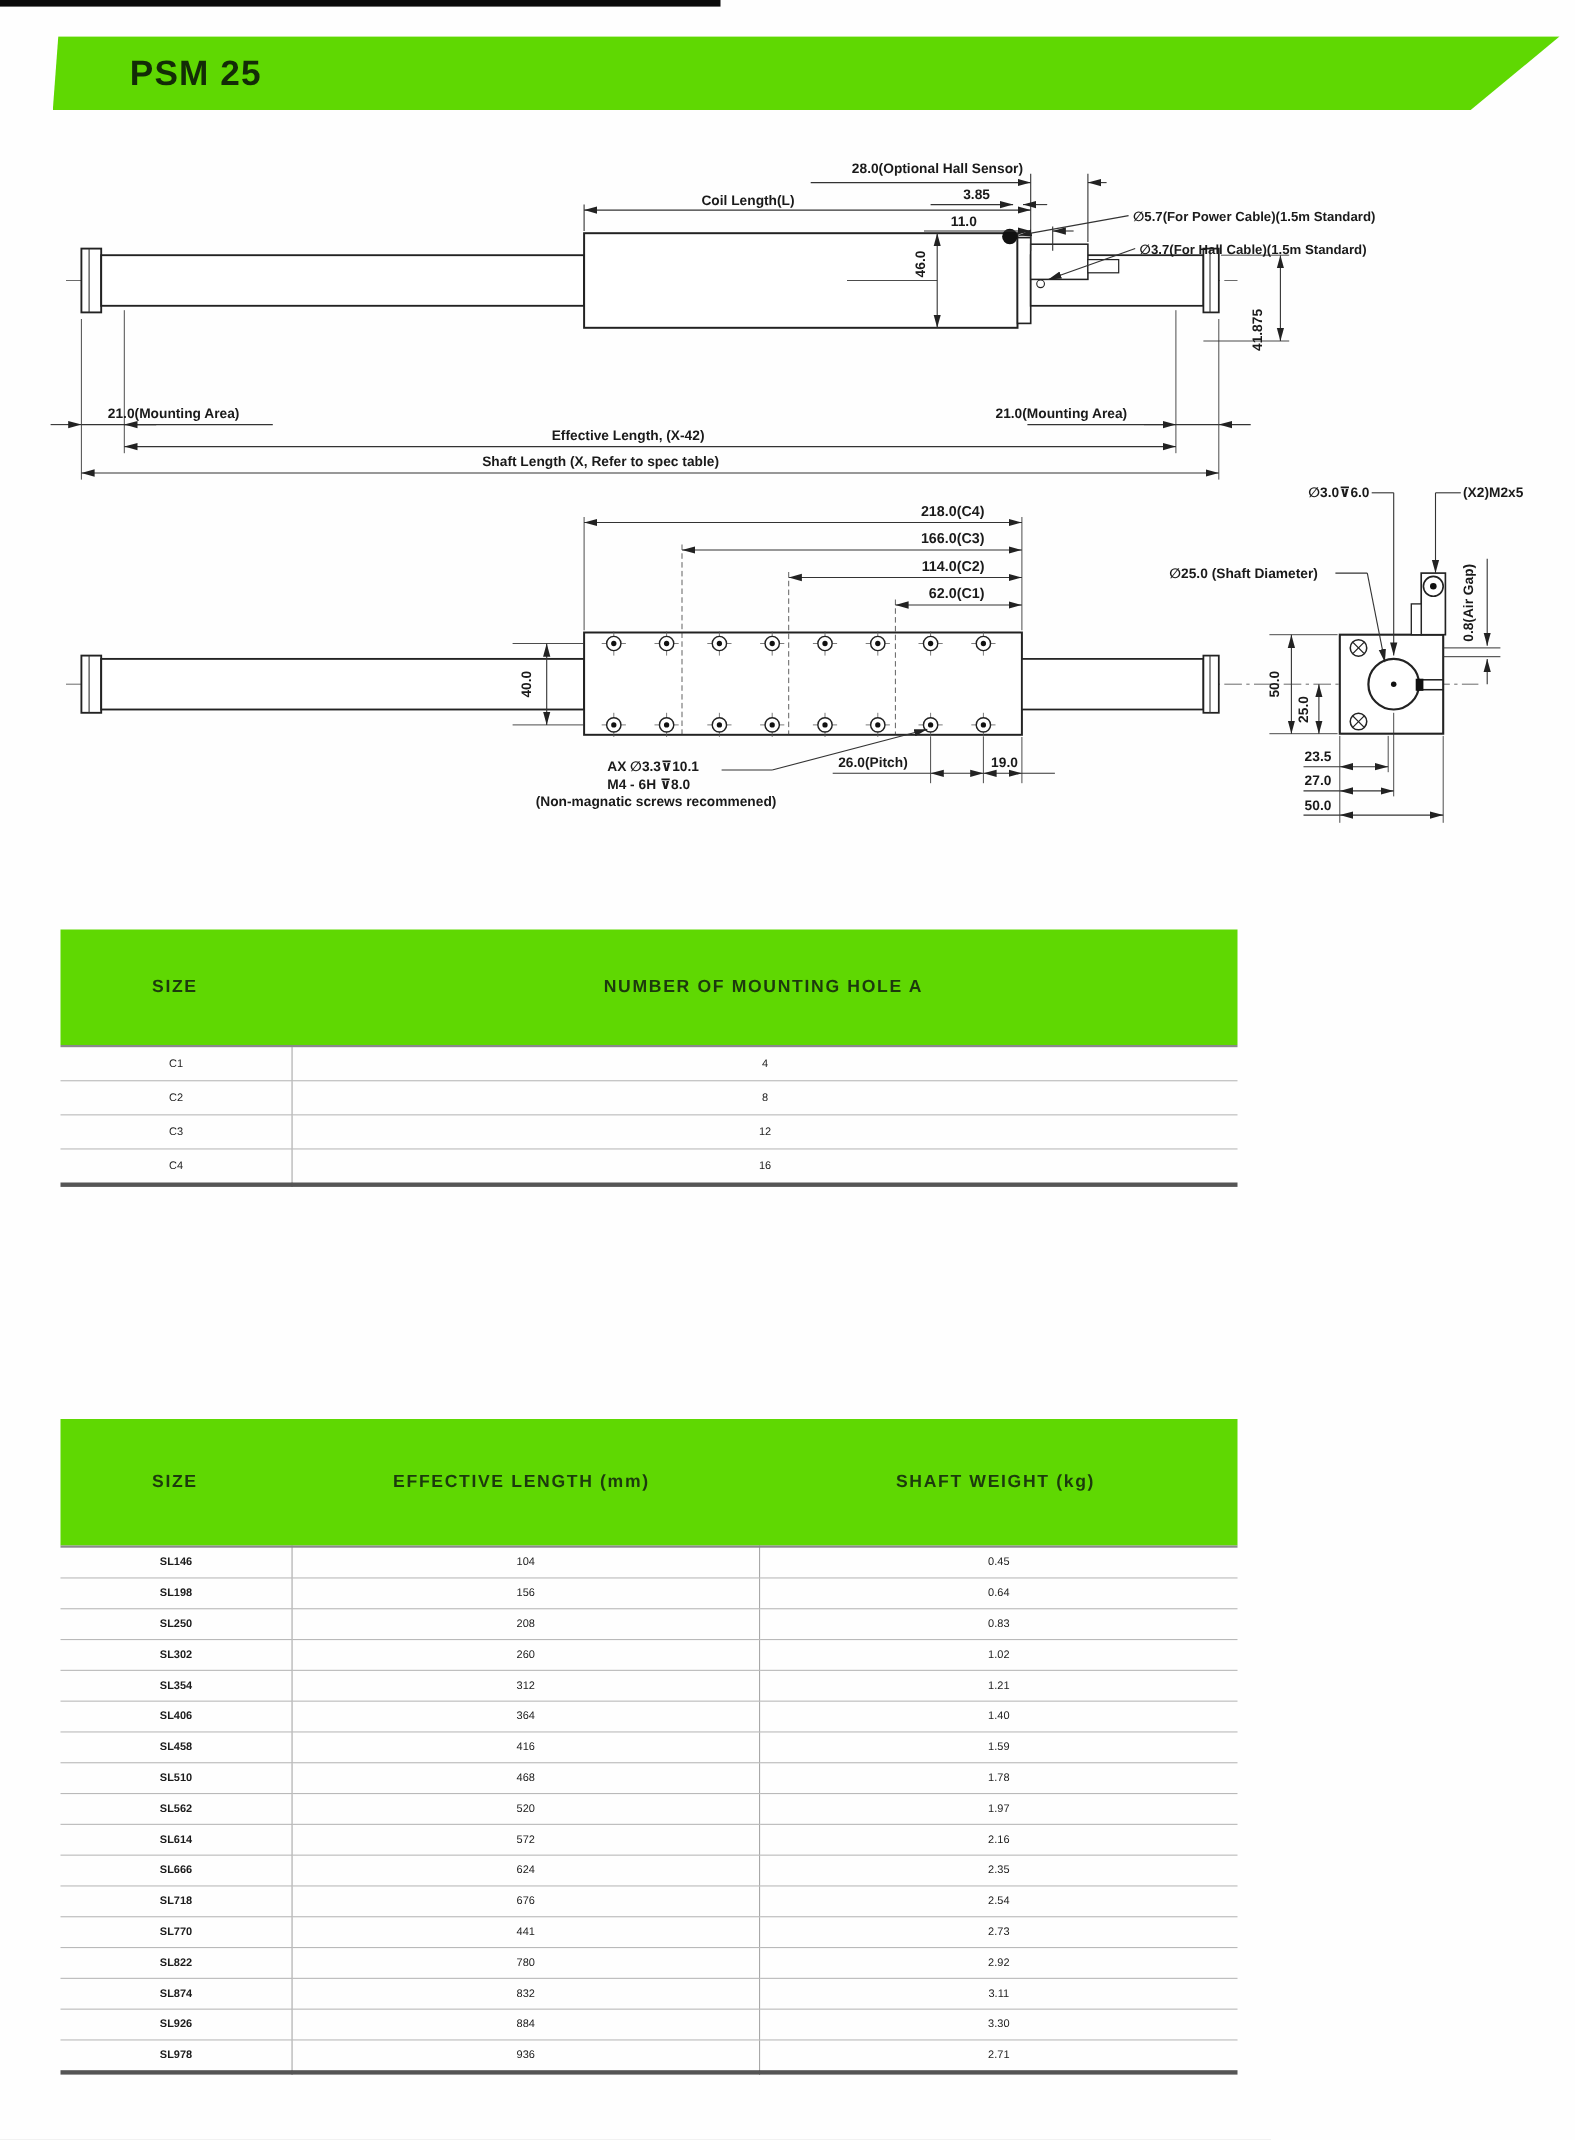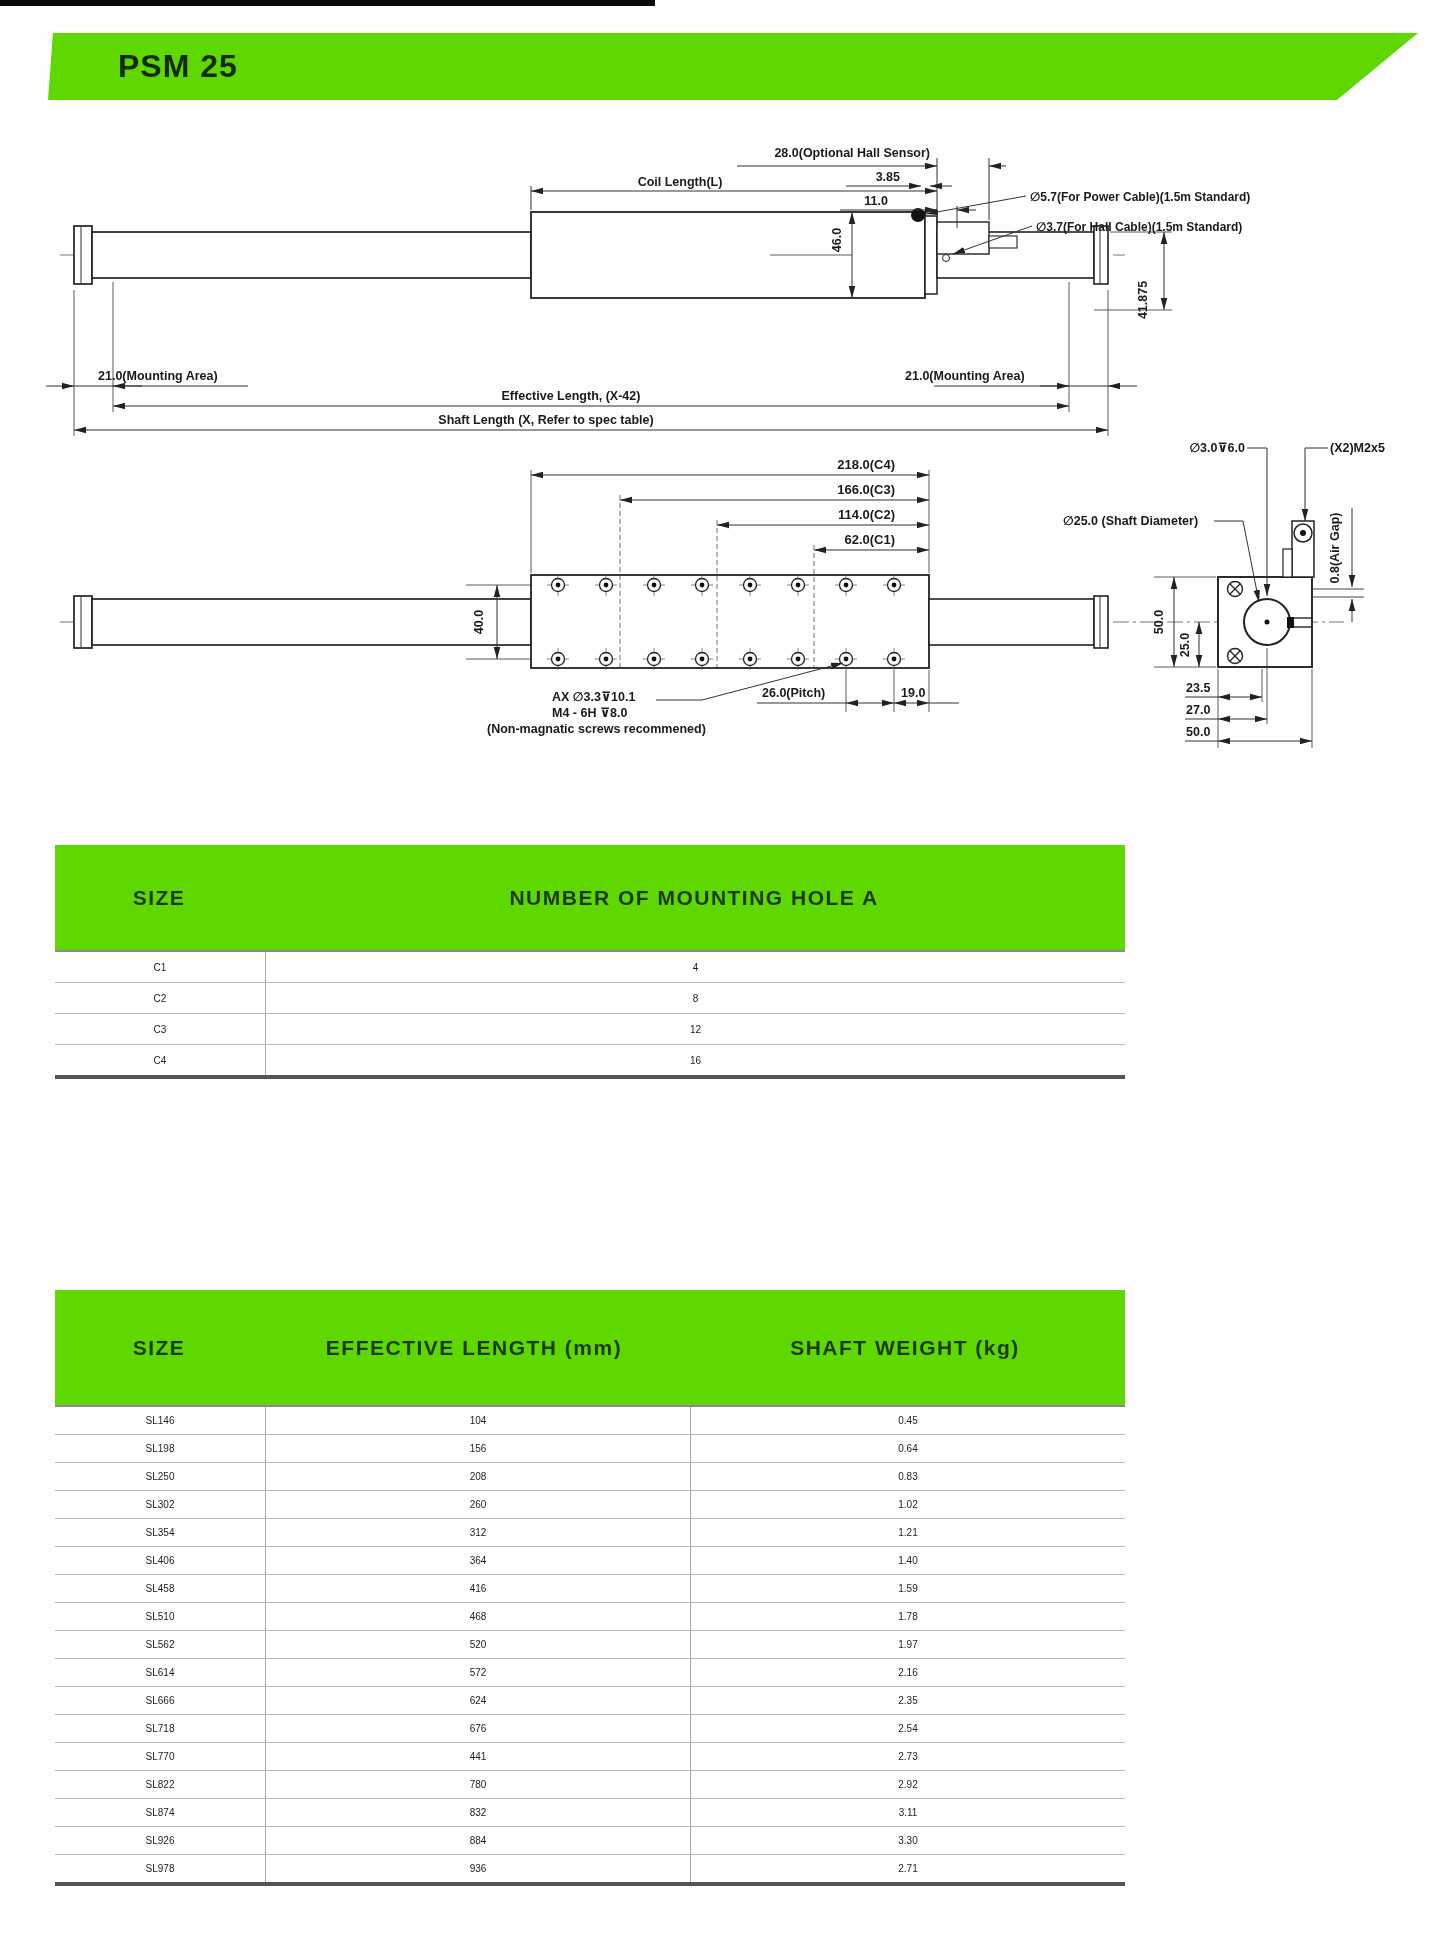--- a/index.html
+++ b/index.html
@@ -8,31 +8,31 @@
   .topbar{position:absolute;left:0;top:0;width:655px;height:6px;background:#0a0a0a;}
   .banner{position:absolute;left:48px;top:33px;width:1370px;height:67px;background:#5fd802;
           clip-path:polygon(5px 0,1370px 0,1289px 100%,0 100%);display:flex;align-items:center;}
   .banner .title{font-size:32px;font-weight:bold;color:#132c07;letter-spacing:1px;padding-left:70px;}
   svg.drawing{position:absolute;left:0;top:0;}
   svg .d{font:700 12.5px "Liberation Sans","DejaVu Sans",sans-serif;fill:#1a1a1a;}
   svg .ds{font:700 12px "Liberation Sans","DejaVu Sans",sans-serif;fill:#1a1a1a;}
   svg .dl{font:700 13px "Liberation Sans","DejaVu Sans",sans-serif;fill:#1a1a1a;}
   .dtable{position:absolute;left:55px;width:1070px;}
   .thead{background:#5fd802;display:flex;align-items:center;}
-  .thead .hc{font-size:21px;font-weight:bold;letter-spacing:1.5px;color:#1c3a0d;text-align:center;}
+  .thead .hc{font-size:16px;font-weight:bold;letter-spacing:1.5px;color:#1c3a0d;text-align:center;}
   .dtable table{width:100%;border-collapse:collapse;table-layout:fixed;border-top:2px solid #8a8a8a;
                 border-bottom:4px solid #555;}
   .dtable td{border-bottom:1px solid #b9b9b9;text-align:center;color:#1c1c1c;font-size:10px;}
   .dtable td:not(:last-child){border-right:1px solid #a8a8a8;}
   .t1 .thead{height:105px;}
   .t1 td{height:28px;}
   .t1 td:nth-child(1){width:208px;}
   .t2 .thead{height:115px;}
   .t2 td{height:25px;}
-  .t2 td:nth-child(1){width:208px;}
+  .t2 td:nth-child(1){width:208px;font-weight:bold;}
   .t2 td:nth-child(2){width:422px;}
 </style>
 </head>
 <body>
 
 <div class="page">
 
   <div class="topbar"></div>
 
   <div class="banner">

